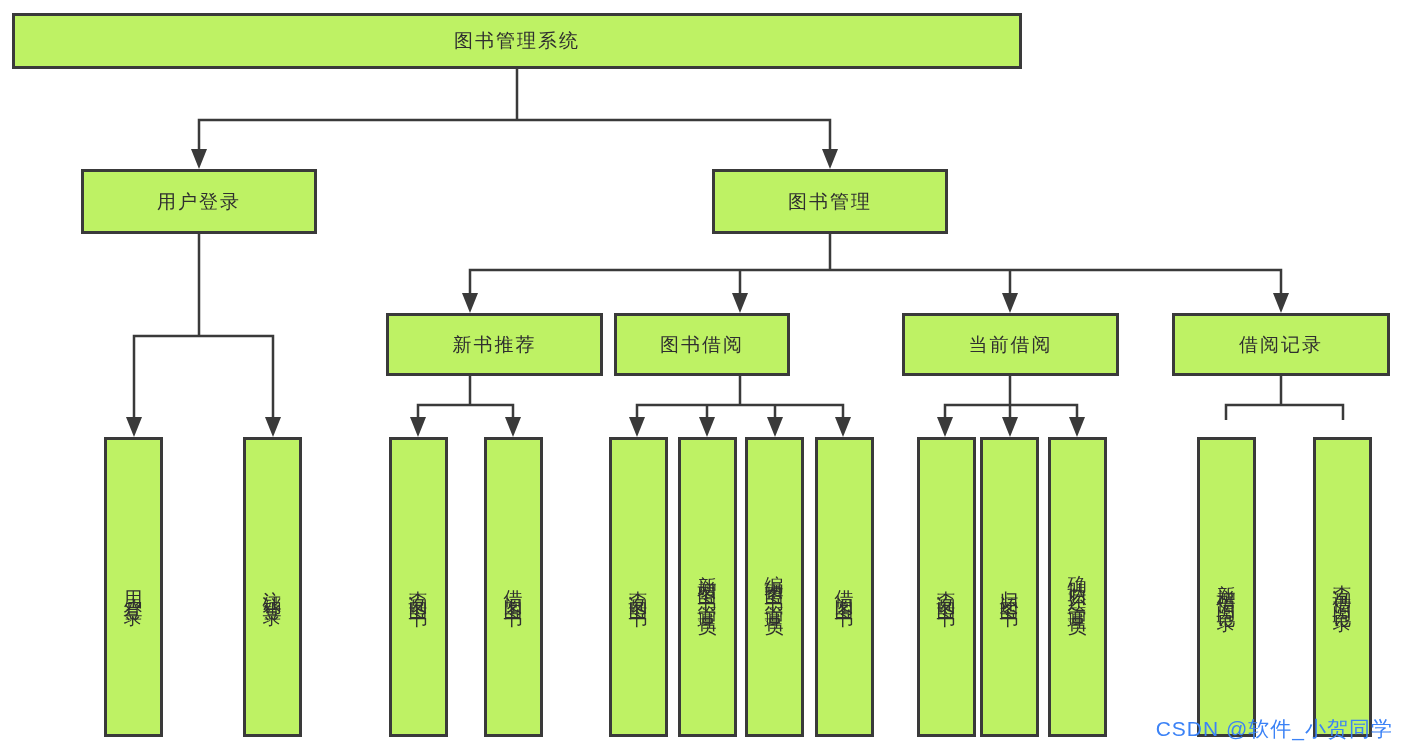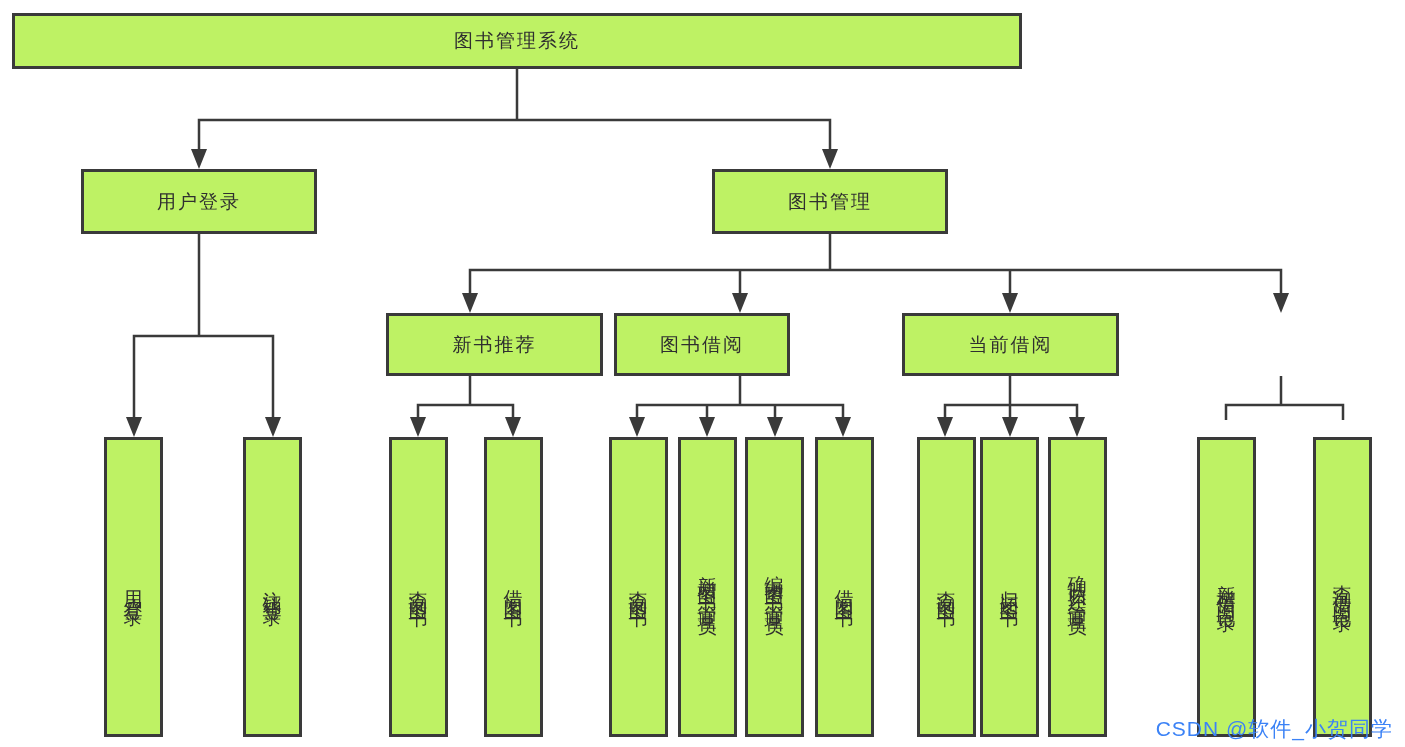--- a/index.html
+++ b/index.html
@@ -123,20 +123,21 @@
   </svg>
 
   <div class="box n-root">图书管理系统</div>
 
   <div class="box n-user-login">用户登录</div>
   <div class="box n-book-mgmt">图书管理</div>
 
   <div class="box n-new-rec">新书推荐</div>
   <div class="box n-borrow">图书借阅</div>
   <div class="box n-current">当前借阅</div>
+  <div class="box n-record">借阅记录</div>
 
   <div class="box vbox leaf lf-1">用户登录</div>
   <div class="box vbox leaf lf-2">注销登录</div>
 
   <div class="box vbox leaf lf-3">查询图书</div>
   <div class="box vbox leaf lf-4">借阅图书</div>
 
   <div class="box vbox leaf lf-5">查询图书</div>
   <div class="box vbox leaf lf-6">新增图书（管理员）</div>
   <div class="box vbox leaf lf-7">编辑图书（管理员）</div>

